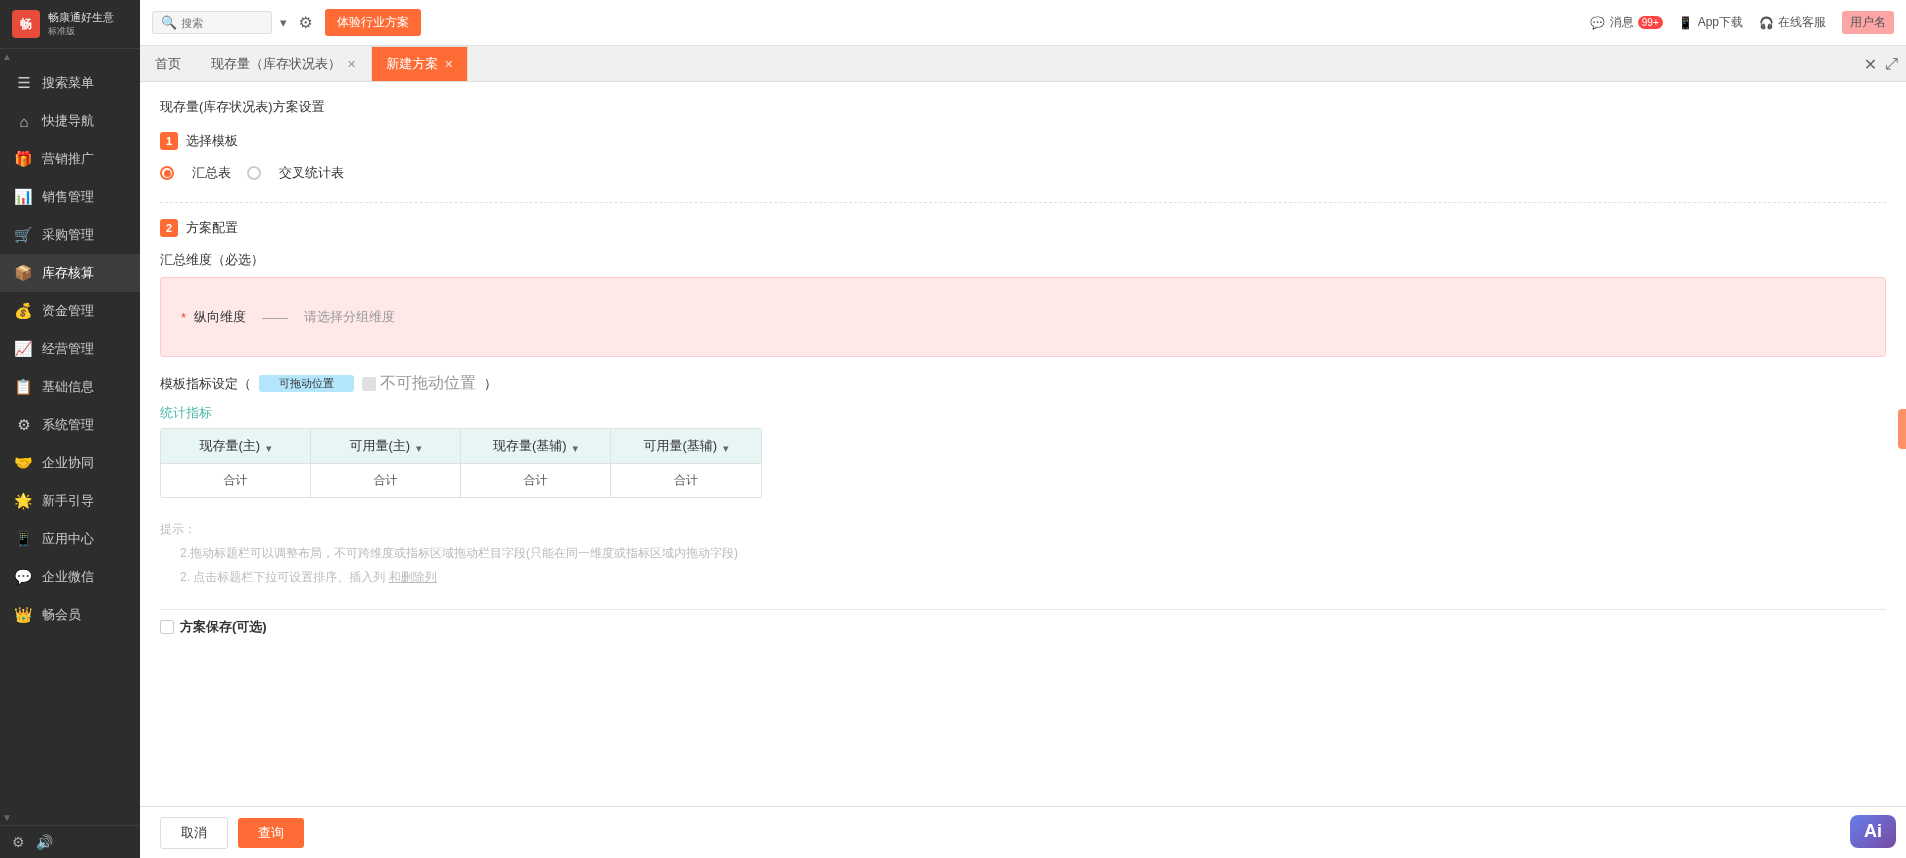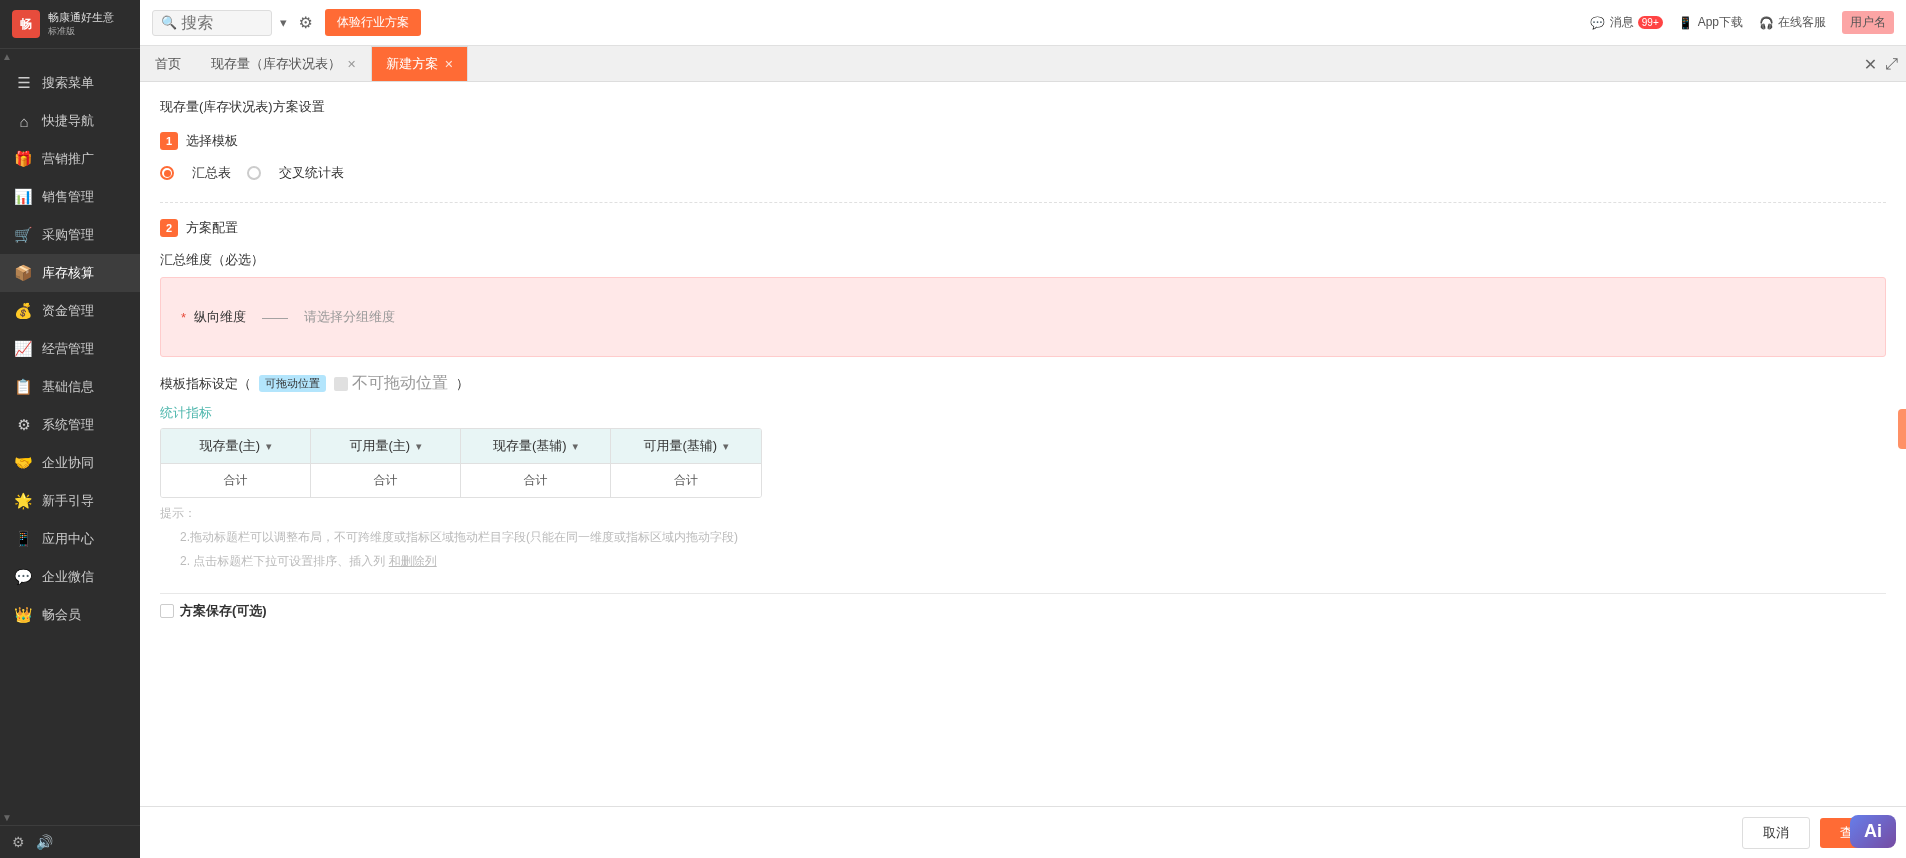--- a/index.html
+++ b/index.html
@@ -66,21 +66,21 @@
       align-items: center;
       padding: 0 12px;
       gap: 8px;
       flex-shrink: 0;
     }
     .topbar-search {
       display: flex; align-items: center; gap: 4px;
       background: #f5f5f5; border: 1px solid #ddd; border-radius: 3px;
       padding: 3px 8px; min-width: 120px;
     }
-    .topbar-search input { border: none; background: transparent; font-size: 16px; outline: none; width: 80px; color: #999; }
+    .topbar-search input { border: none; background: transparent; font-size: 11px; outline: none; width: 80px; color: #999; }
     .topbar-dropdown { color: #666; cursor: pointer; }
     .topbar-gear { color: #666; cursor: pointer; font-size: 16px; margin-left: 4px; }
     .topbar-trial-btn {
       background: #ff6b35; color: white; border: none; border-radius: 3px;
       padding: 5px 12px; font-size: 12px; cursor: pointer; margin-left: 4px;
     }
     .topbar-spacer { flex: 1; }
     .topbar-right { display: flex; align-items: center; gap: 16px; }
     .topbar-msg { display: flex; align-items: center; gap: 4px; font-size: 12px; color: #555; cursor: pointer; position: relative; }
     .badge { background: #ff4444; color: white; border-radius: 8px; font-size: 10px; padding: 1px 4px; }
@@ -187,21 +187,21 @@
       display: flex; align-items: center; gap: 8px; color: #333; font-size: 13px;
     }
     .dim-required-star { color: #e74c3c; }
     .dim-dash { color: #999; margin: 0 8px; }
     .dim-hint { color: #999; }
 
     
     .indicator-settings { margin-top: 16px; }
     .indicator-label { font-size: 13px; color: #333; margin-bottom: 10px; display: flex; align-items: center; gap: 8px; }
     .draggable-badge {
-      background: #b3e5fc; border-radius: 3px; padding: 1px 6px; font-size: 11px; color: #333;
+      background: #b3e5fc; border-radius: 3px; padding: 1px 20px; font-size: 11px; color: #333;
     }
 
     .stats-section { margin-top: 8px; }
     .stats-label { font-size: 13px; color: #4db6ac; margin-bottom: 6px; font-weight: 500; }
 
     .stats-table {
       border: 1px solid #e0e0e0;
       border-radius: 3px;
       overflow: hidden;
       width: auto;
@@ -214,50 +214,50 @@
     .stats-data-row {
       display: flex;
       background: #fff;
     }
     .stats-cell {
       width: 150px;
       padding: 8px 10px;
       border-right: 1px solid #e0e0e0;
       font-size: 13px;
       color: #333;
-      display: flex; align-items: center; justify-content: center;
+      display: flex; align-items: flex-end; justify-content: center;
       gap: 6px;
     }
     .stats-cell:last-child { border-right: none; }
     .stats-cell .chevron { color: #666; font-size: 11px; cursor: pointer; }
     .stats-data-row .stats-cell { border-top: 1px solid #e0e0e0; color: #555; font-size: 12px; }
 
     
-    .tips-area { color: #bbb; font-size: 12px; line-height: 2; }
+    .tips-area { margin-top: 16px; color: #bbb; font-size: 12px; line-height: 2; }
     .tips-title { color: #bbb; }
     .tips-item { padding-left: 20px; }
     .tips-item a { color: #bbb; text-decoration: underline; }
 
     
     .save-option {
       display: flex; align-items: center; gap: 6px;
       font-size: 13px; color: #333;
       margin-top: 20px;
       padding-top: 8px;
       border-top: 1px solid #e8e8e8;
       font-weight: bold;
     }
     .checkbox { width: 14px; height: 14px; border: 1px solid #ccc; border-radius: 2px; cursor: pointer; }
 
     
     .footer-bar {
       height: 52px;
       background: #fff;
       border-top: 1px solid #e0e0e0;
-      display: flex; align-items: center; justify-content: flex-end;
+      display: flex; align-items: center; 
       padding: 0 20px;
       gap: 10px;
       flex-shrink: 0;
     }
     .btn-cancel {
       background: #fff; border: 1px solid #ddd; color: #333;
       padding: 6px 20px; border-radius: 3px; cursor: pointer; font-size: 13px;
     }
     .btn-query {
       background: #ff6b35; border: none; color: white;

